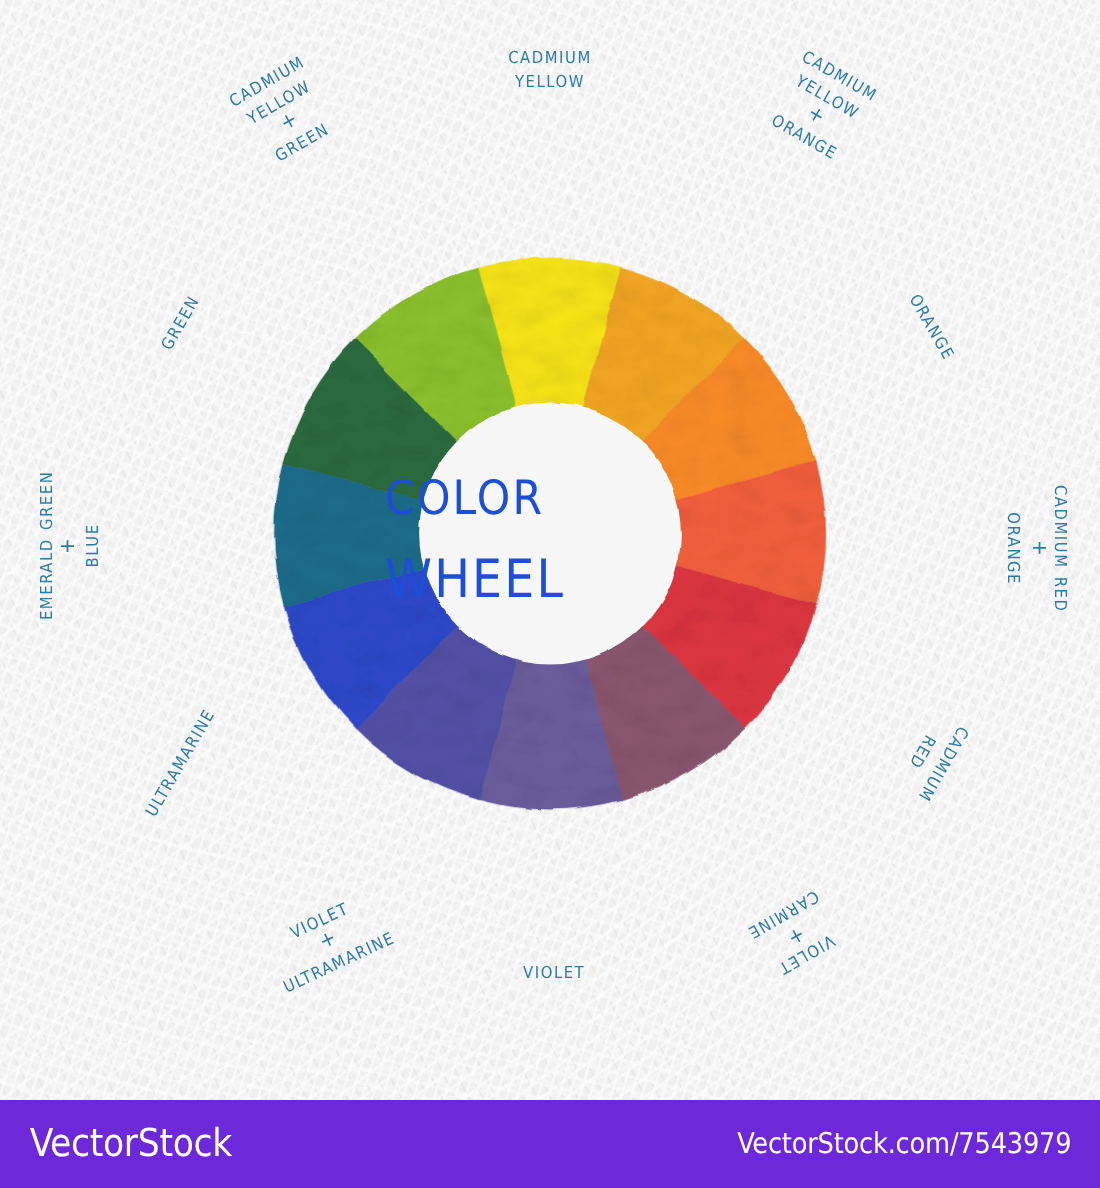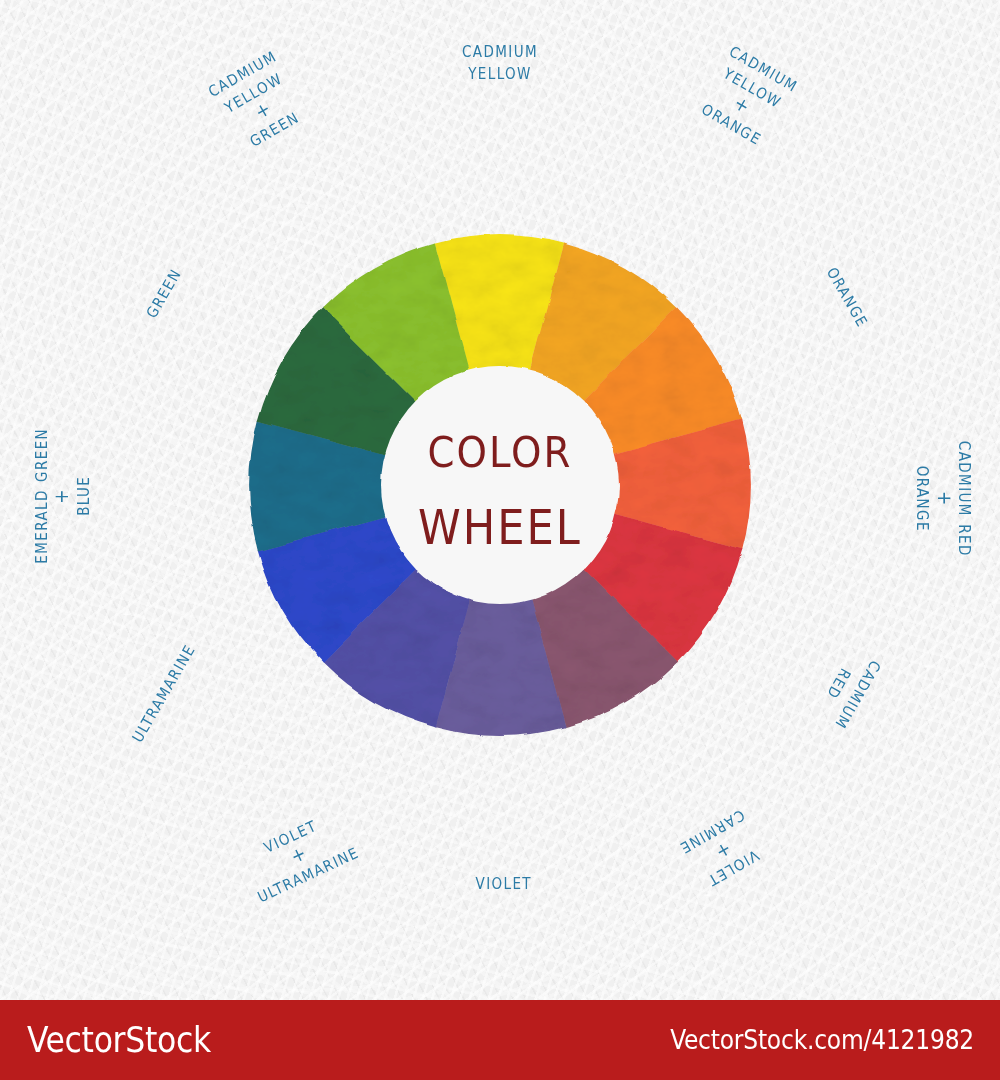--- a/index.html
+++ b/index.html
@@ -87,22 +87,21 @@
     height: 704px;
   }
   #wheel-svg { display: block; width: 704px; height: 704px; }
 
   
   #center-title {
     position: absolute;
     left: 352px; top: 352px;
     transform: translate(-50%, -50%);
     width: 300px;
-    text-align: center;
-    color: #7f1d1d;
+    color: #1d4ed8;
     pointer-events: none;
   }
   .ct-line {
     display: block;
     font-family: "DejaVu Sans Condensed", "DejaVu Sans", sans-serif;
     font-weight: 400;
     letter-spacing: 2px;
     line-height: 1.0;
     font-variant: small-caps;
     text-transform: lowercase;
@@ -130,21 +129,21 @@
     font-size: 19px;
     line-height: 1.05;
   }
   .ring-label span { display: block; }
 
   
   #footer {
     position: absolute;
     left: 0; top: 1000px;
     width: 1000px; height: 80px;
-    background: #b91c1c;
+    background: #6d28d9;
   }
   #footer-brand {
     position: absolute;
     left: 27px; top: 50%;
     transform: translateY(-50%);
     color: #ffffff;
     font-family: "DejaVu Sans Condensed", "Liberation Sans", sans-serif;
     font-size: 35px;
     font-weight: 400;
     letter-spacing: -0.3px;
@@ -223,14 +222,14 @@
       <div class="ring-label" style="left: 244px; top: 823px; transform: rotate(-25deg);"><span>Violet</span><span class="plus">+</span><span>Ultramarine</span></div>
       <div class="ring-label" style="left: 108px; top: 682px; transform: rotate(-60deg);"><span>Ultramarine</span></div>
       <div class="ring-label" style="left: -6px; top: 464px; transform: rotate(-90deg);"><span>Emerald Green</span><span class="plus">+</span><span>Blue</span></div>
       <div class="ring-label" style="left: 136px; top: 282px; transform: rotate(-60deg);"><span>Green</span></div>
       <div class="ring-label" style="left: 220px; top: 57.5px; transform: rotate(-30deg);"><span>Cadmium</span><span>Yellow</span><span class="plus">+</span><span>Green</span></div>
     </div>
 </div>
 
 <div id="footer">
   <div id="footer-brand">VectorStock</div>
-  <div id="footer-url">VectorStock.com/4121982</div>
+  <div id="footer-url">VectorStock.com/7543979</div>
 </div>
 
 </body></html>

